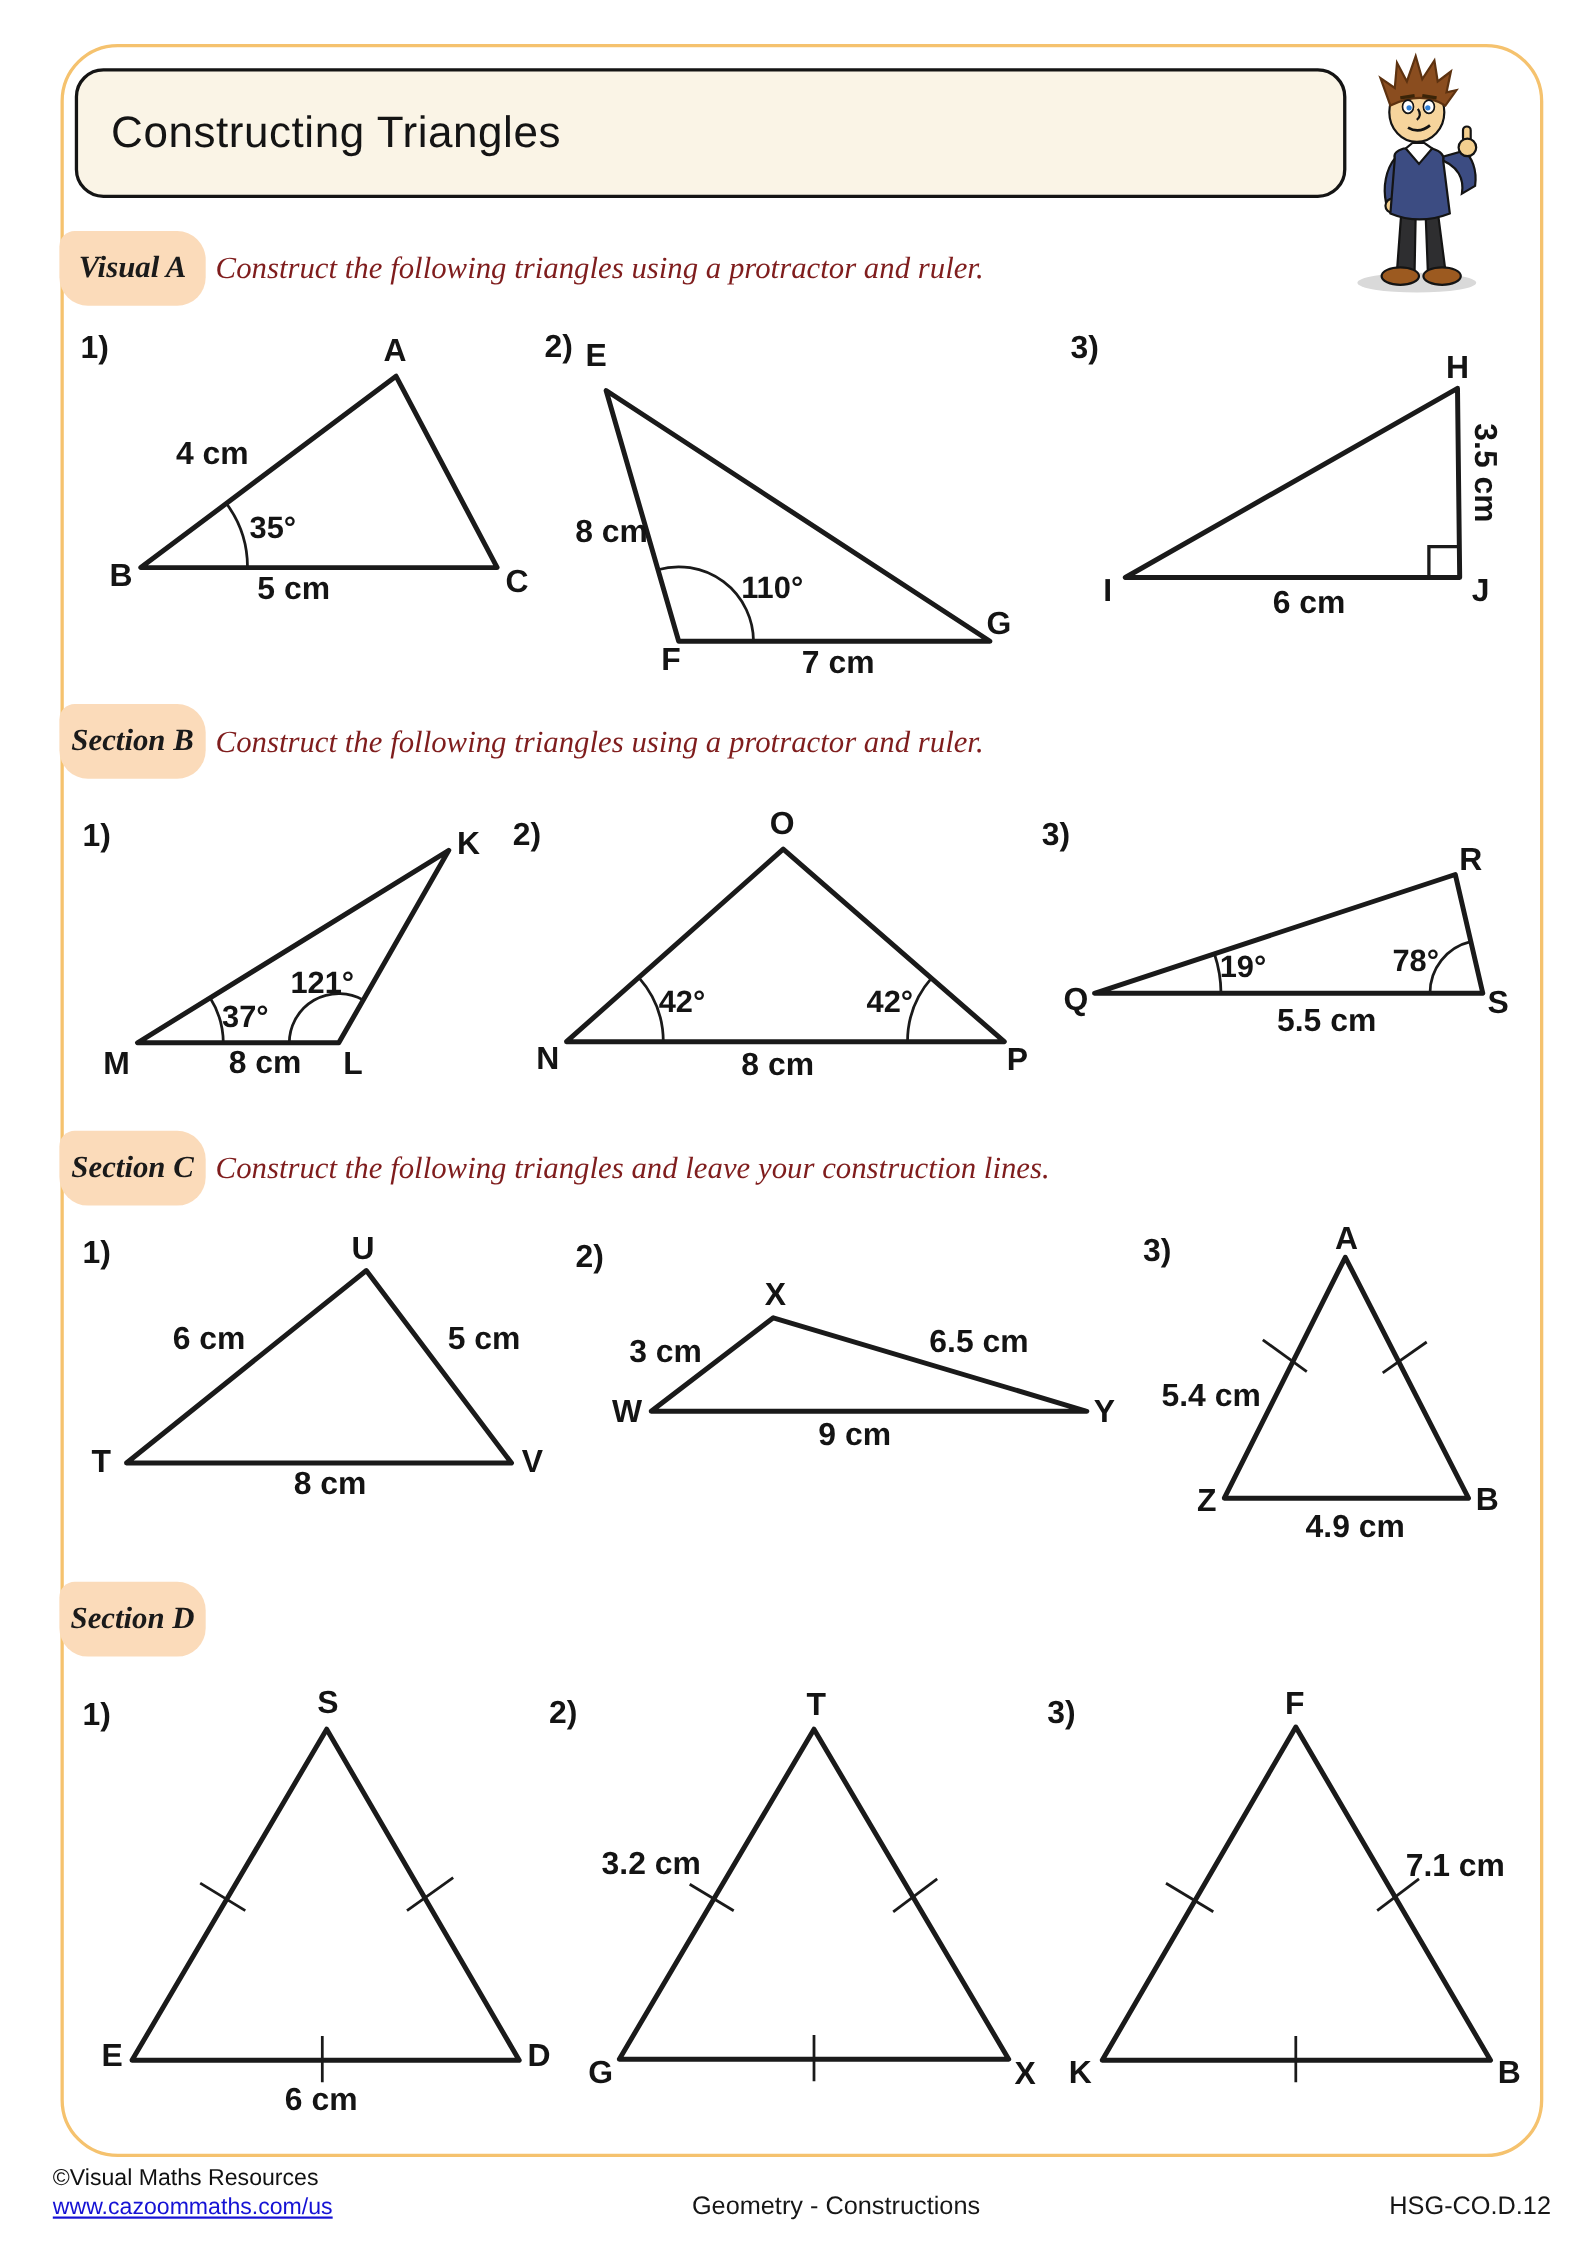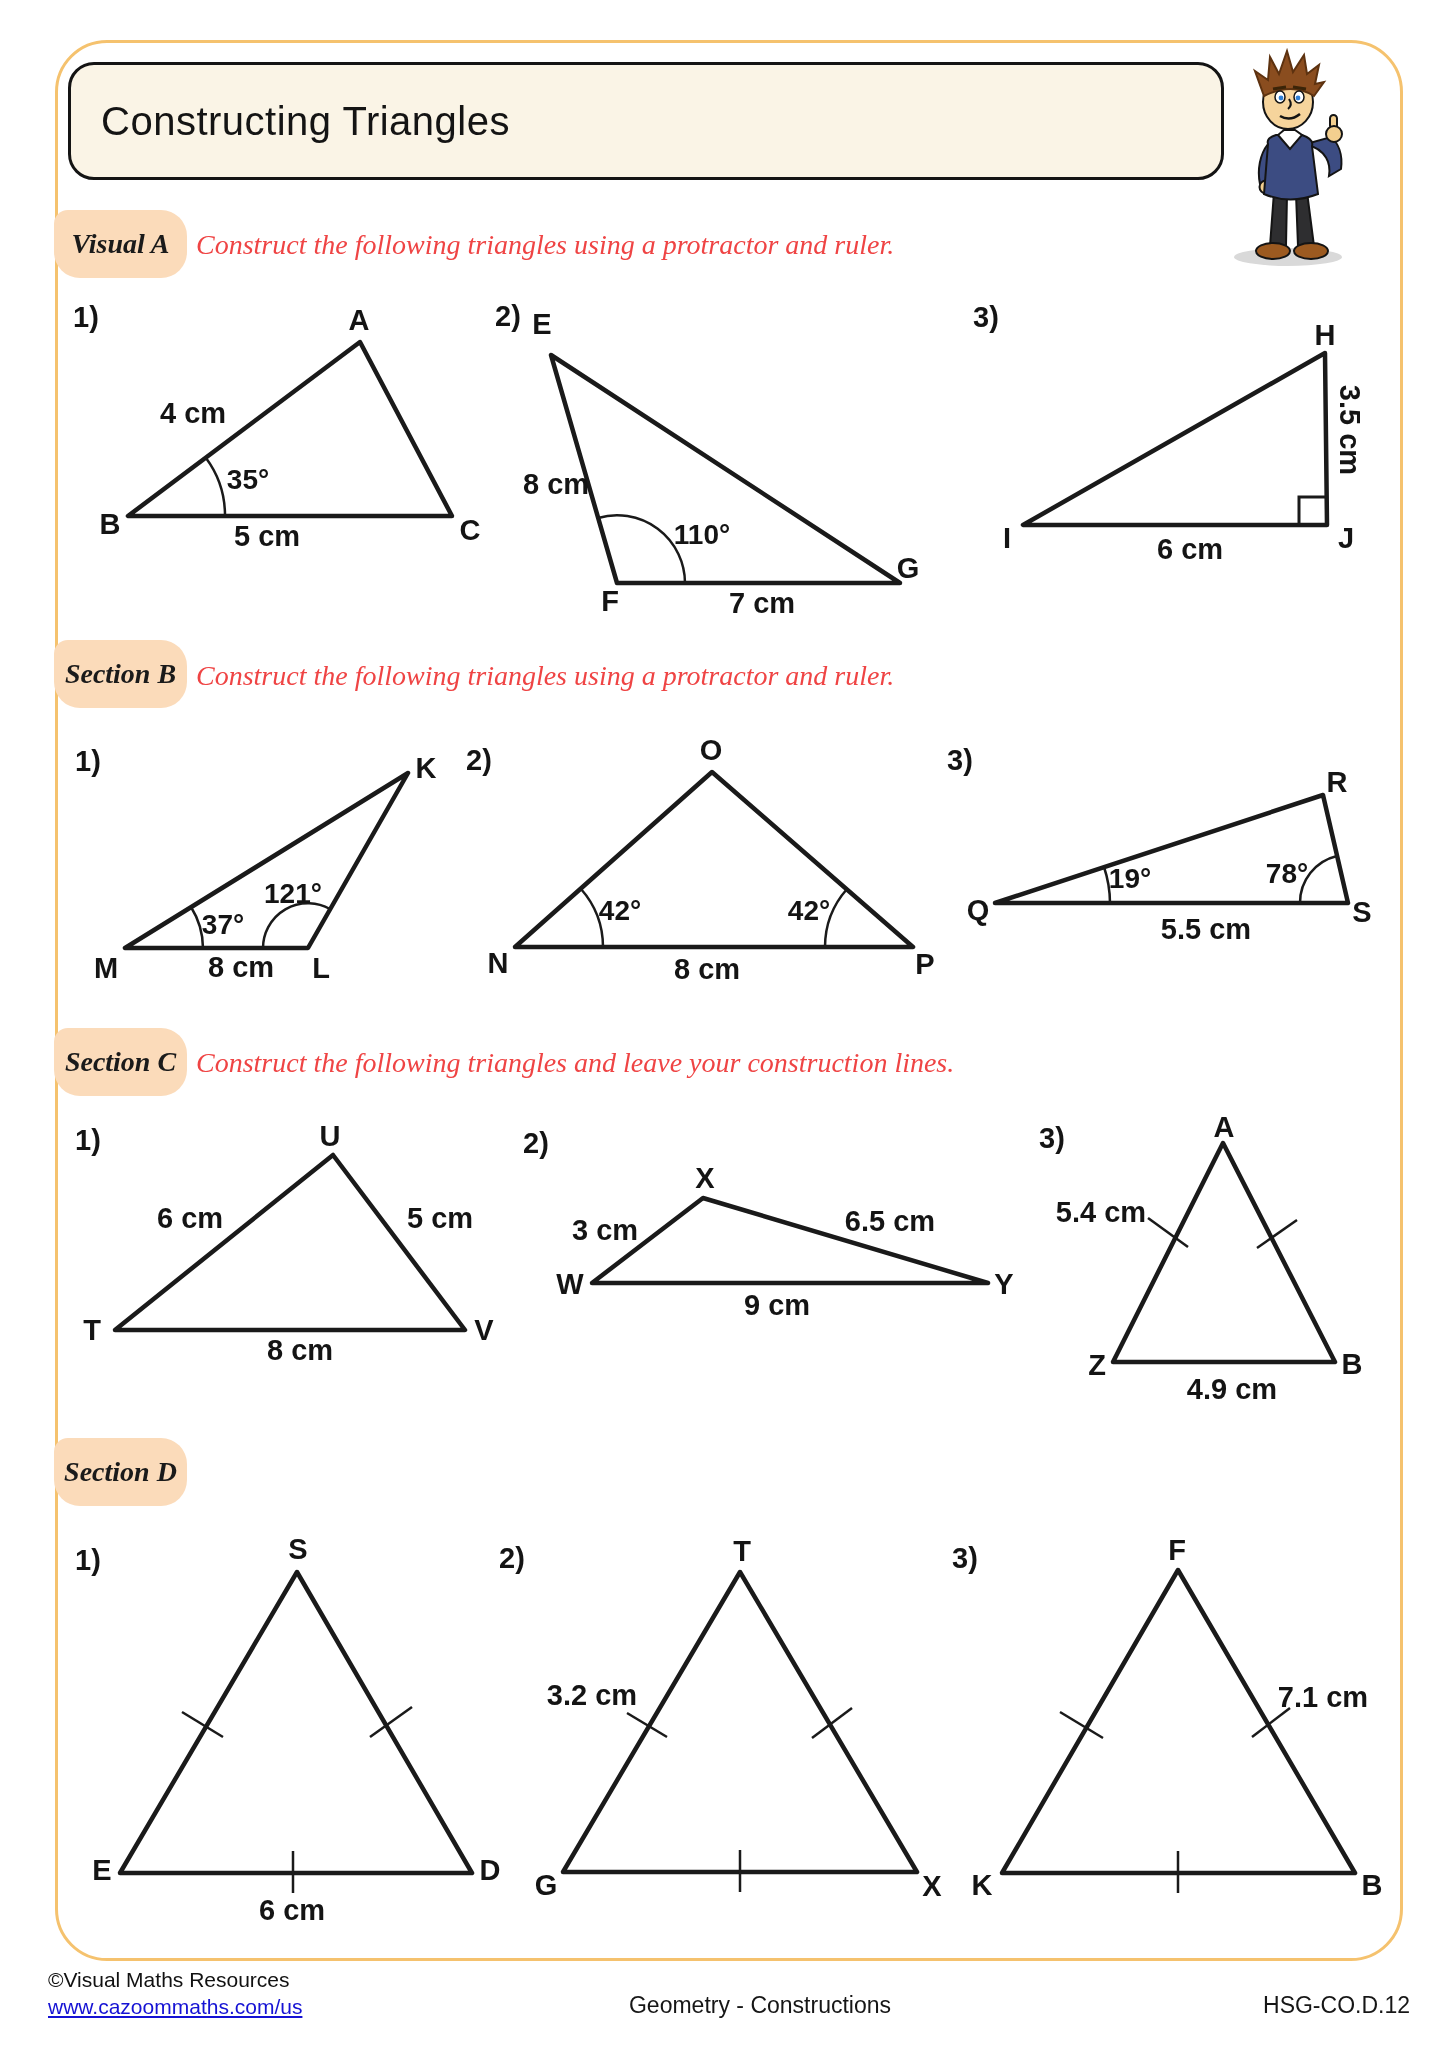--- a/index.html
+++ b/index.html
@@ -13,21 +13,21 @@
   .title{font-size:40px;font-weight:normal;letter-spacing:.5px;margin-left:30px;color:#141414;}
   .logo-box{position:absolute;left:1085px;top:59px;width:136px;height:115px;background:#fff;
         border:3px solid #141414;border-radius:12px;display:flex;flex-direction:column;
         align-items:center;justify-content:flex-start;padding-top:7px;box-sizing:border-box;}
   .logo-brand{font-family:"Liberation Serif",serif;font-weight:bold;font-size:23px;color:#111;margin-top:2px;}
   .mascot{position:absolute;left:1226px;top:44px;}
   .section-label{position:absolute;left:54px;width:133px;height:68px;background:#fbdbba;
         border-radius:14px 26px 26px 26px;display:flex;align-items:center;justify-content:center;
         font-family:"Liberation Serif",serif;font-style:italic;font-weight:bold;font-size:28px;color:#1a1a1a;}
   .instruction{position:absolute;left:196px;transform:translateY(-50%);
-        font-family:"Liberation Serif",serif;font-style:italic;font-size:28px;color:#ef4444;white-space:nowrap;}
+        font-family:"Liberation Serif",serif;font-style:italic;font-size:28px;color:#7f1d1d;white-space:nowrap;}
   .instruction .emph{font-weight:bold;text-decoration:underline;}
   .geo{position:absolute;left:0;top:0;}
   .tri{fill:none;stroke:#1a1a1a;stroke-width:4.5;stroke-linejoin:round;stroke-linecap:round;}
   .arc{fill:none;stroke:#1a1a1a;stroke-width:2.5;}
   .tick{stroke:#1a1a1a;stroke-width:2.5;}
   .sq{fill:none;stroke:#1a1a1a;stroke-width:3;}
   .lbl{position:absolute;transform:translate(-50%,-50%);font-size:29px;font-weight:bold;
         color:#141414;white-space:nowrap;z-index:3;}
   .ang{font-weight:bold;font-size:28px;}
   .rot{transform:translate(-50%,-50%) rotate(90deg);}
@@ -214,21 +214,21 @@
   <span class="lbl" style="left:570px;top:1284px">W</span>
   <span class="lbl" style="left:1004px;top:1284px">Y</span>
   <span class="lbl" style="left:605px;top:1230px">3 cm</span>
   <span class="lbl" style="left:890px;top:1221px">6.5 cm</span>
   <span class="lbl" style="left:777px;top:1305px">9 cm</span>
 
   <span class="lbl" style="left:1052px;top:1138px">3)</span>
   <span class="lbl" style="left:1224px;top:1127px">A</span>
   <span class="lbl" style="left:1097px;top:1365px">Z</span>
   <span class="lbl" style="left:1352px;top:1364px">B</span>
-  <span class="lbl" style="left:1101px;top:1212px">5.4 cm</span>
+  <span class="lbl" style="left:1101px;top:1270px">5.4 cm</span>
   <span class="lbl" style="left:1232px;top:1389px">4.9 cm</span>
 
   <span class="lbl" style="left:88px;top:1560px">1)</span>
   <span class="lbl" style="left:298px;top:1549px">S</span>
   <span class="lbl" style="left:102px;top:1870px">E</span>
   <span class="lbl" style="left:490px;top:1870px">D</span>
   <span class="lbl" style="left:292px;top:1910px">6 cm</span>
 
   <span class="lbl" style="left:512px;top:1558px">2)</span>
   <span class="lbl" style="left:742px;top:1551px">T</span>

